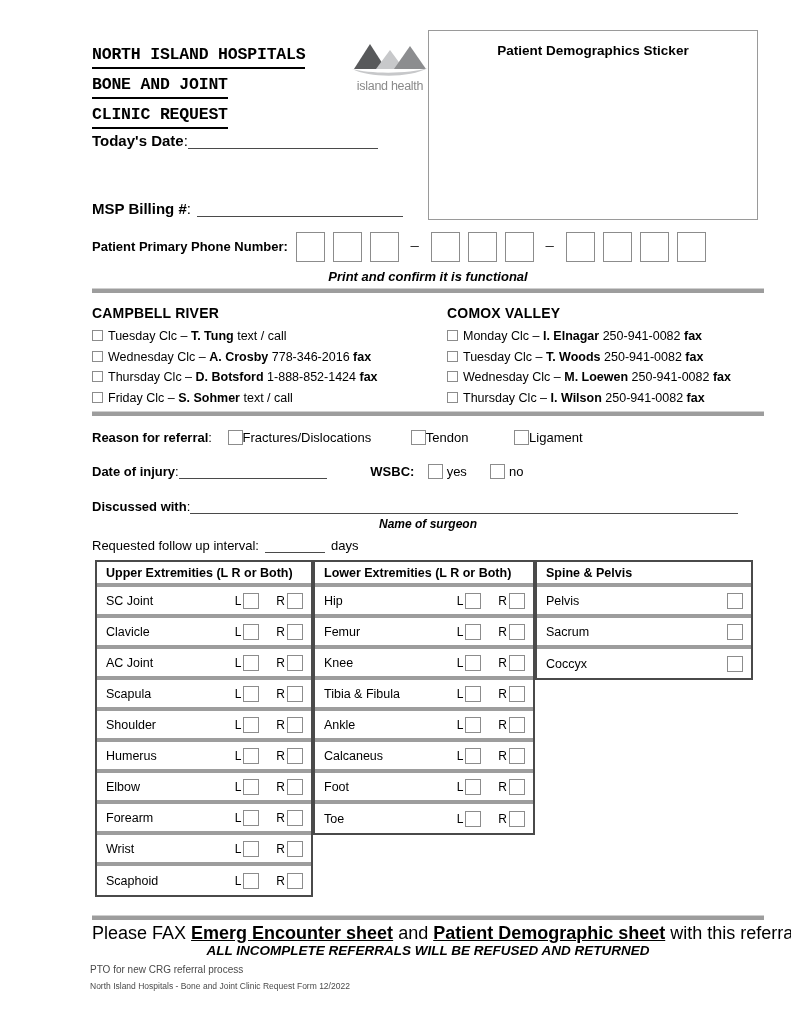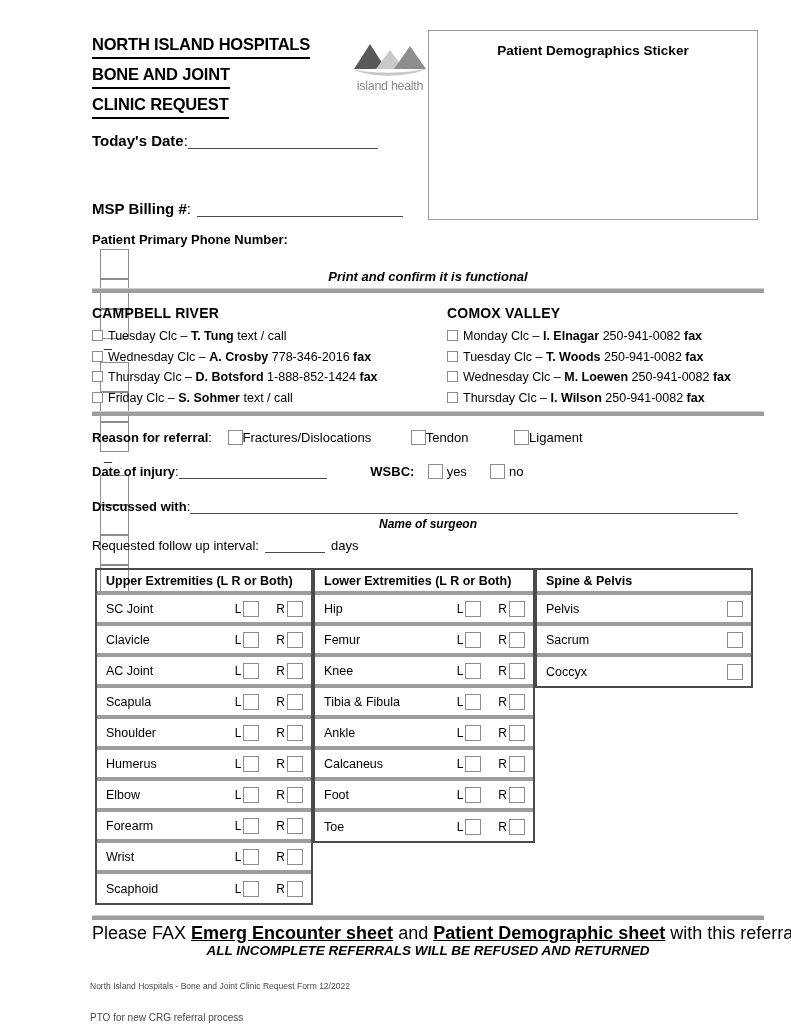--- a/index.html
+++ b/index.html
@@ -24,22 +24,23 @@
   }
 
   
   .header {
     position: absolute;
     left: 92px; top: 30px;
     width: 672px;
   }
   .title-block {
     position: absolute;
-    left: 0; top: 2px;
+    left: 0; top: 12px;
     width: 250px;
+    font-family: Liberation Mono, monospace;
   }
   .title-line {
     font-size: 16.5px;
     font-weight: bold;
     letter-spacing: -0.2px;
     line-height: 25px;
     white-space: nowrap;
     display: inline-block;
     border-bottom: 2px solid #000;
     margin-bottom: 3px;
@@ -85,22 +86,21 @@
     display: inline-block;
     border-bottom: 1.5px solid #4a4a4a;
     vertical-align: -3px;
   }
 
   
   .phone-row {
     position: absolute;
     left: 92px; top: 232px;
     display: flex;
-    align-items: flex-start;
-    flex-direction: column;
+    align-items: center;
   }
   .phone-label {
     font-size: 13px;
     font-weight: bold;
     padding-bottom: 2px;
   }
   .pbox {
     width: 29px; height: 30px;
     border: 1px solid #8c8c8c;
     box-sizing: border-box;
@@ -177,21 +177,21 @@
     text-align: center;
     font-size: 12px;
     font-weight: bold;
     font-style: italic;
   }
 
   
   .tbl { position: absolute; left: 95px; top: 560px; }
   .tcol {
     position: absolute;
-    top: 8px;
+    top: 0;
     border-left: 2px solid #4a4a4a;
     border-right: 2px solid #4a4a4a;
     box-sizing: border-box;
   }
   .tcol.c1 { left: 0px;   width: 218px; }
   .tcol.c2 { left: 218px; width: 222px; }
   .tcol.c3 { left: 440px; width: 218px; }
   .thead {
     height: 27px;
     border-top: 2px solid #4a4a4a;
@@ -247,21 +247,20 @@
     text-align: center;
     font-size: 13.5px;
     font-weight: bold;
     font-style: italic;
   }
   .foot-small {
     position: absolute;
     left: 90px;
     font-size: 10px;
     color: #4a4a4a;
-    margin-top: 48px;
   }
   .foot-tiny {
     position: absolute;
     left: 90px;
     font-size: 8.5px;
     color: #4a4a4a;
   }
 </style>
 </head>
 <body>

